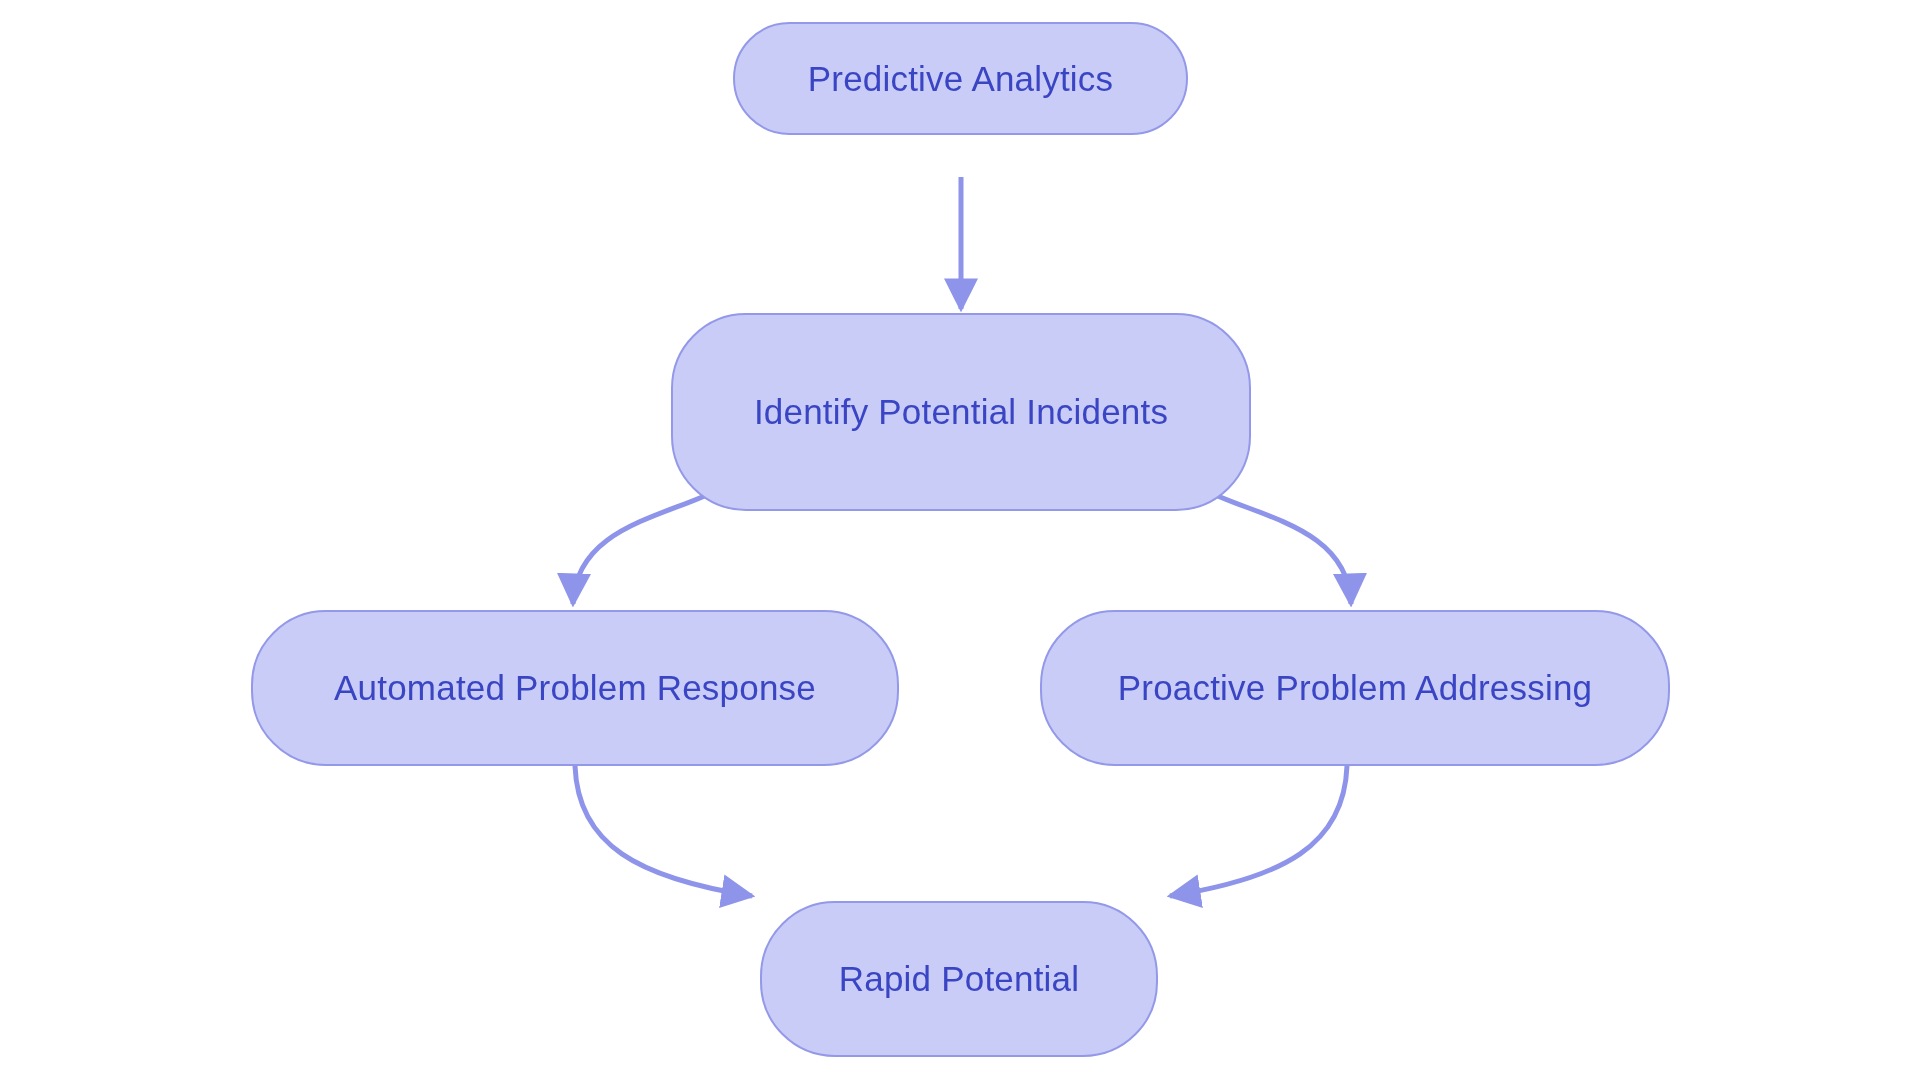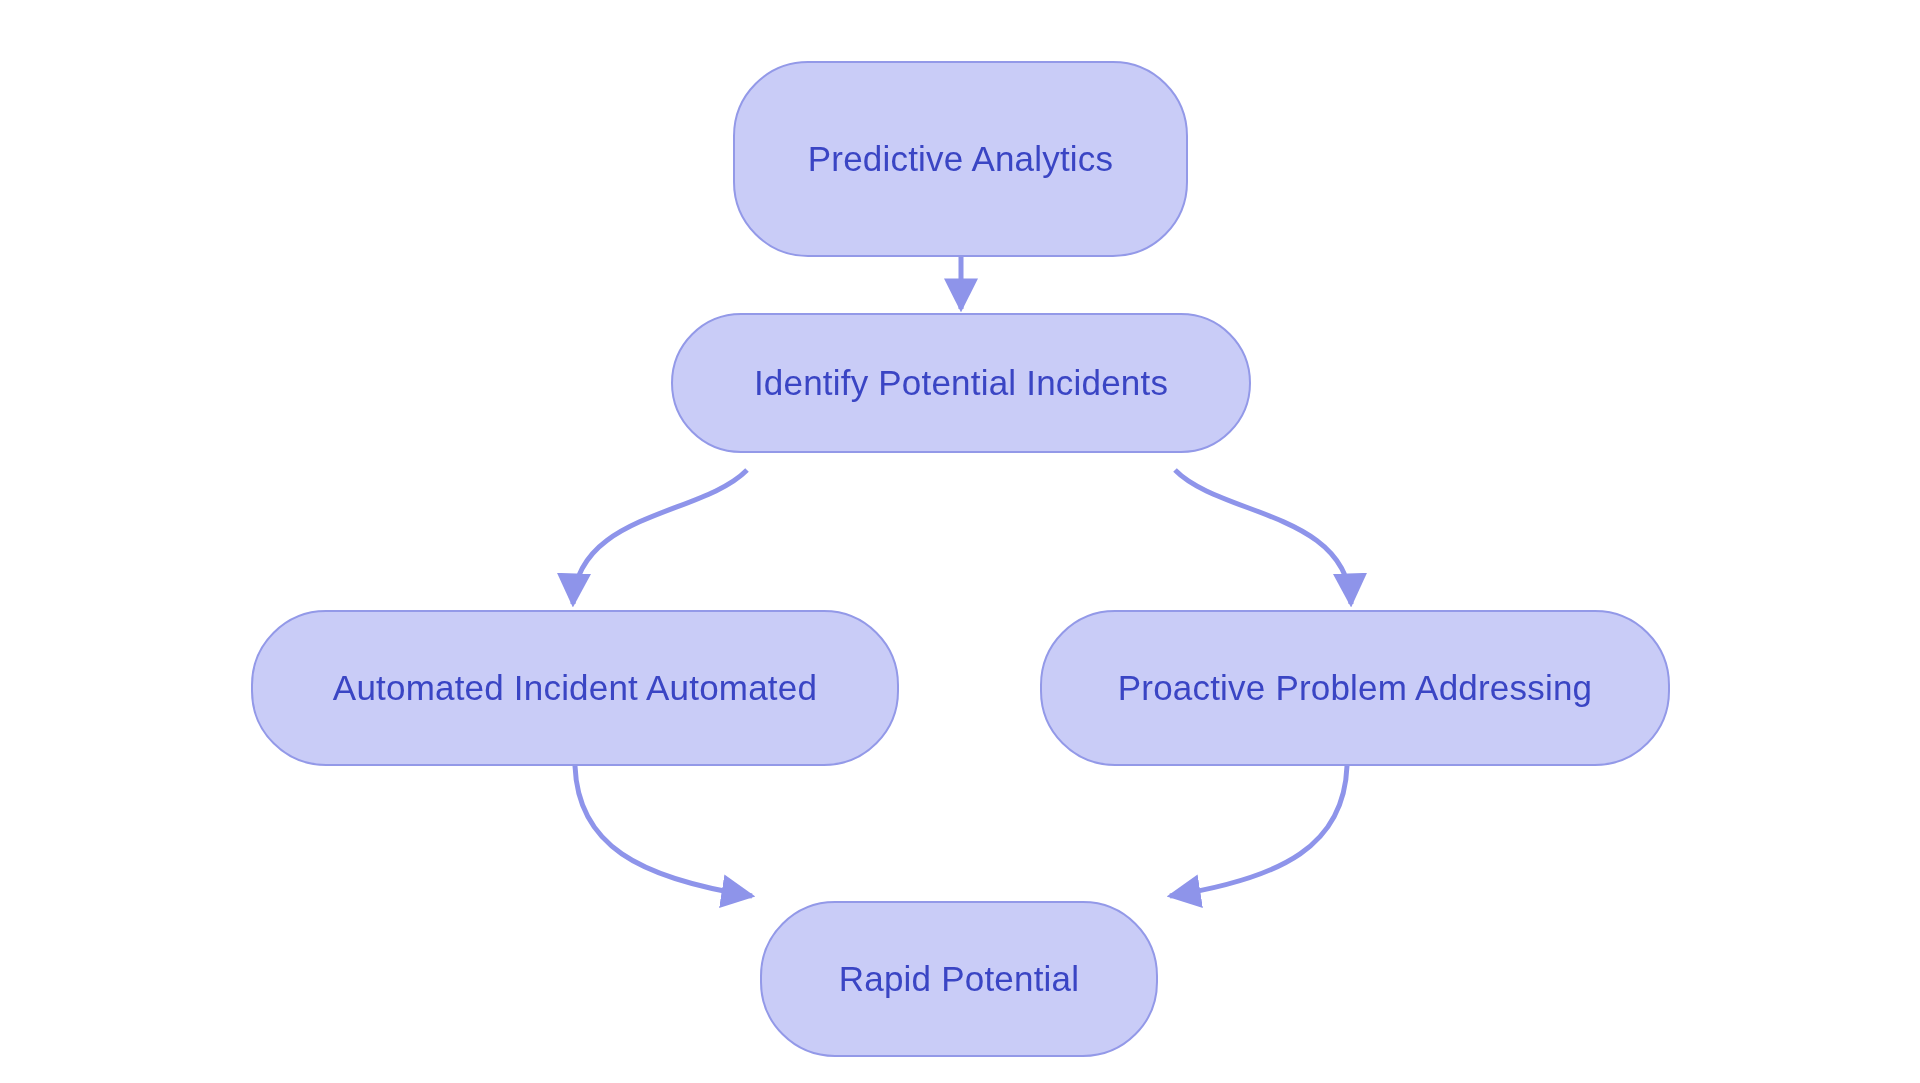--- a/index.html
+++ b/index.html
@@ -44,22 +44,22 @@
     justify-content: center;
     text-align: center;
   }
   .node-label {
     color: var(--text);
     font-size: 35px;
     letter-spacing: 0.2px;
     white-space: nowrap;
   }
 
-  .n1 { left: 733px;  top: 22px;  width: 455px; height: 196px; margin-top: 39px; }
-  .n2 { left: 671px;  top: 313px; width: 580px; height: 140px; text-align: center; }
+  .n1 { left: 733px;  top: 22px;  width: 455px; height: 113px; }
+  .n2 { left: 671px;  top: 313px; width: 580px; height: 198px; text-align: center; }
   .n3 { left: 251px;  top: 610px; width: 648px; height: 156px; }
   .n4 { left: 1040px; top: 610px; width: 630px; height: 156px; }
   .n5 { left: 760px;  top: 901px; width: 398px; height: 156px; }
 </style>
 </head>
 <body>
 
 <div class="canvas">
 
   <svg class="edges" viewBox="0 0 1920 1083" xmlns="http://www.w3.org/2000/svg" aria-hidden="true">
@@ -82,21 +82,21 @@
 
   <div class="node n1">
     <span class="node-label">Predictive Analytics</span>
   </div>
 
   <div class="node n2">
     <span class="node-label">Identify Potential Incidents</span>
   </div>
 
   <div class="node n3">
-    <span class="node-label">Automated Incident Automated</span>
+    <span class="node-label">Automated Problem Response</span>
   </div>
 
   <div class="node n4">
     <span class="node-label">Proactive Problem Addressing</span>
   </div>
 
   <div class="node n5">
     <span class="node-label">Rapid Potential</span>
   </div>
 

